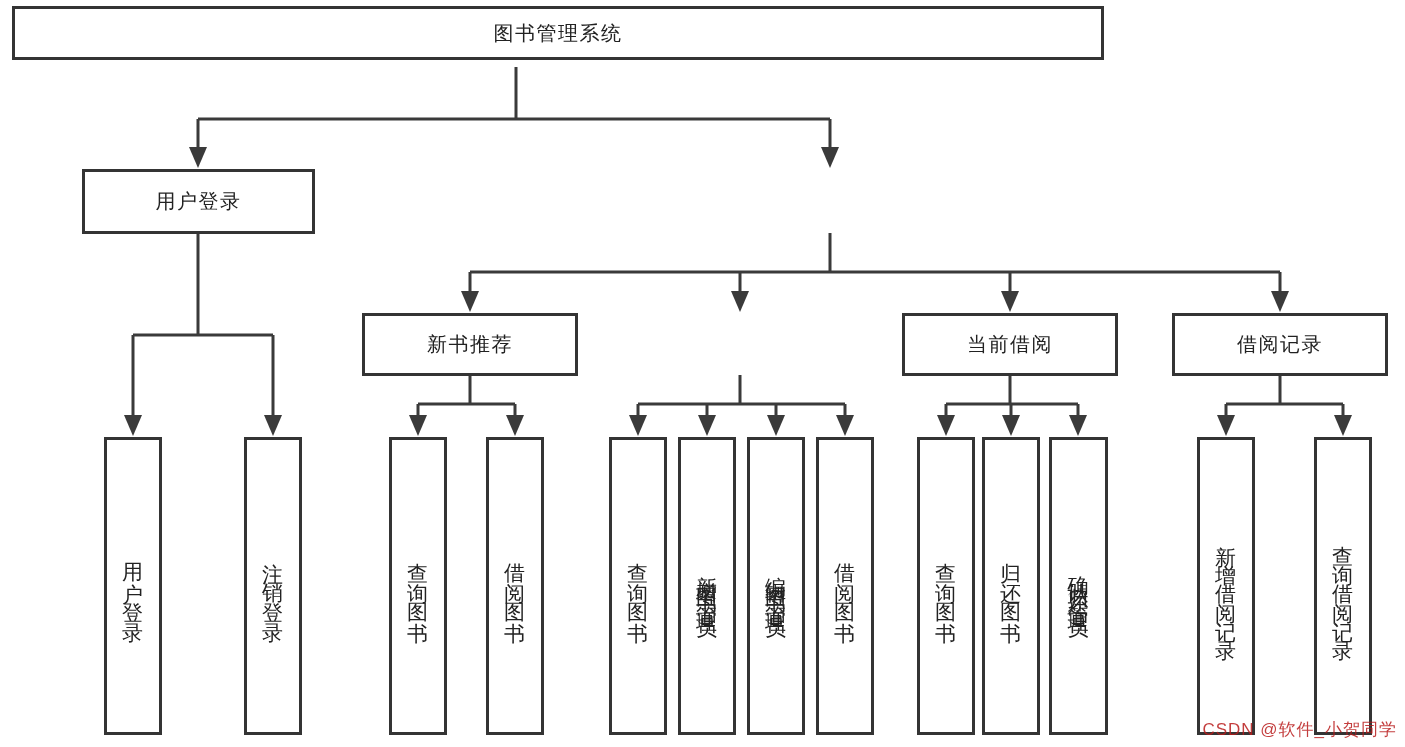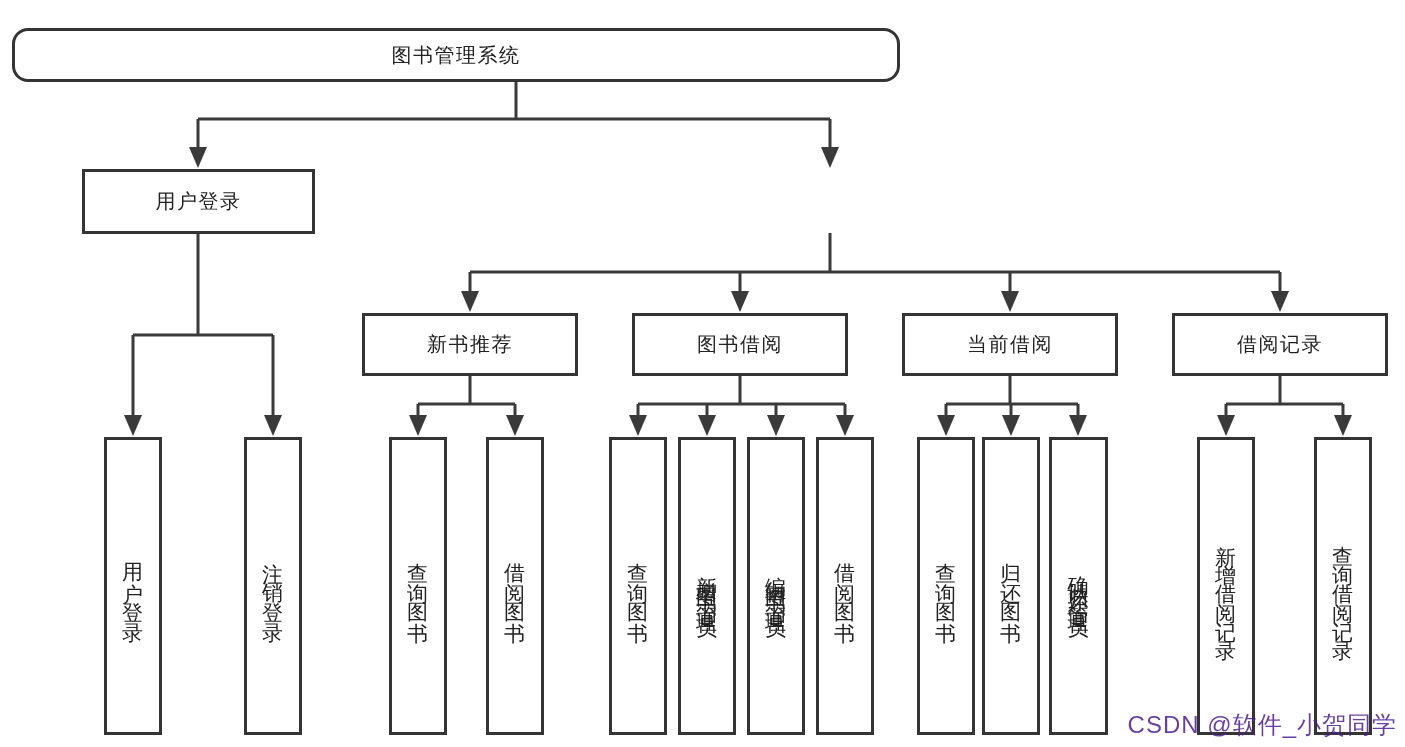--- a/index.html
+++ b/index.html
@@ -46,22 +46,22 @@
     font-size: 21px;
     line-height: 1;
     color: #222222;
     white-space: nowrap;
   }
   #watermark {
     position: absolute;
     right: 8px;
     bottom: 6px;
     z-index: 3;
-    font-size: 24px;
-    color: #4c1d95;
+    font-size: 17px;
+    color: #b91c1c;
     letter-spacing: 1px;
     opacity: 0.85;
     white-space: nowrap;
   }
 </style>
 </head>
 <body>
 
 <div id="canvas">
 
@@ -98,33 +98,30 @@
       <polygon points="767,415 785,415 776,436"></polygon>
       <polygon points="836,415 854,415 845,436"></polygon>
       <polygon points="937,415 955,415 946,436"></polygon>
       <polygon points="1002,415 1020,415 1011,436"></polygon>
       <polygon points="1069,415 1087,415 1078,436"></polygon>
       <polygon points="1217,415 1235,415 1226,436"></polygon>
       <polygon points="1334,415 1352,415 1343,436"></polygon>
     </g>
   </svg>
 
-  <div class="box" style="left:12px; top:28px; width:888px; height:54px;border-radius:16px;">
+  <div class="box" style="left:12px; top:6px; width:1092px; height:54px;">
     <span class="hlabel">图书管理系统</span>
   </div>
 
   <div class="box" style="left:82px; top:169px; width:233px; height:65px;">
     <span class="hlabel">用户登录</span>
   </div>
 
   <div class="box" style="left:362px; top:313px; width:216px; height:63px;">
     <span class="hlabel">新书推荐</span>
-  </div>
-  <div class="box" style="left:632px; top:313px; width:216px; height:63px;">
-    <span class="hlabel">图书借阅</span>
   </div>
   <div class="box" style="left:902px; top:313px; width:216px; height:63px;text-align:center;">
     <span class="hlabel">当前借阅</span>
   </div>
   <div class="box" style="left:1172px; top:313px; width:216px; height:63px;">
     <span class="hlabel">借阅记录</span>
   </div>
 
   <div class="box" style="left:104px; top:437px; width:58px; height:298px;">
     <span class="vtext" style="letter-spacing: 20px;">用户登录</span>

